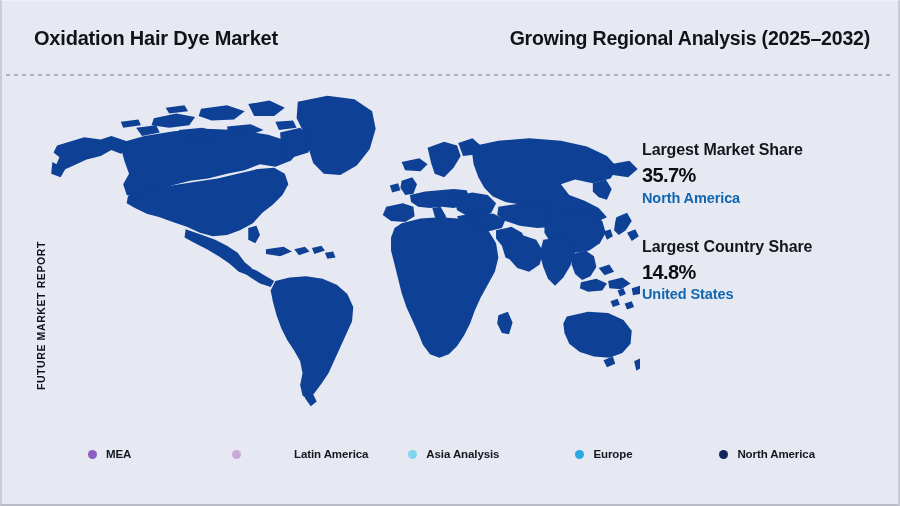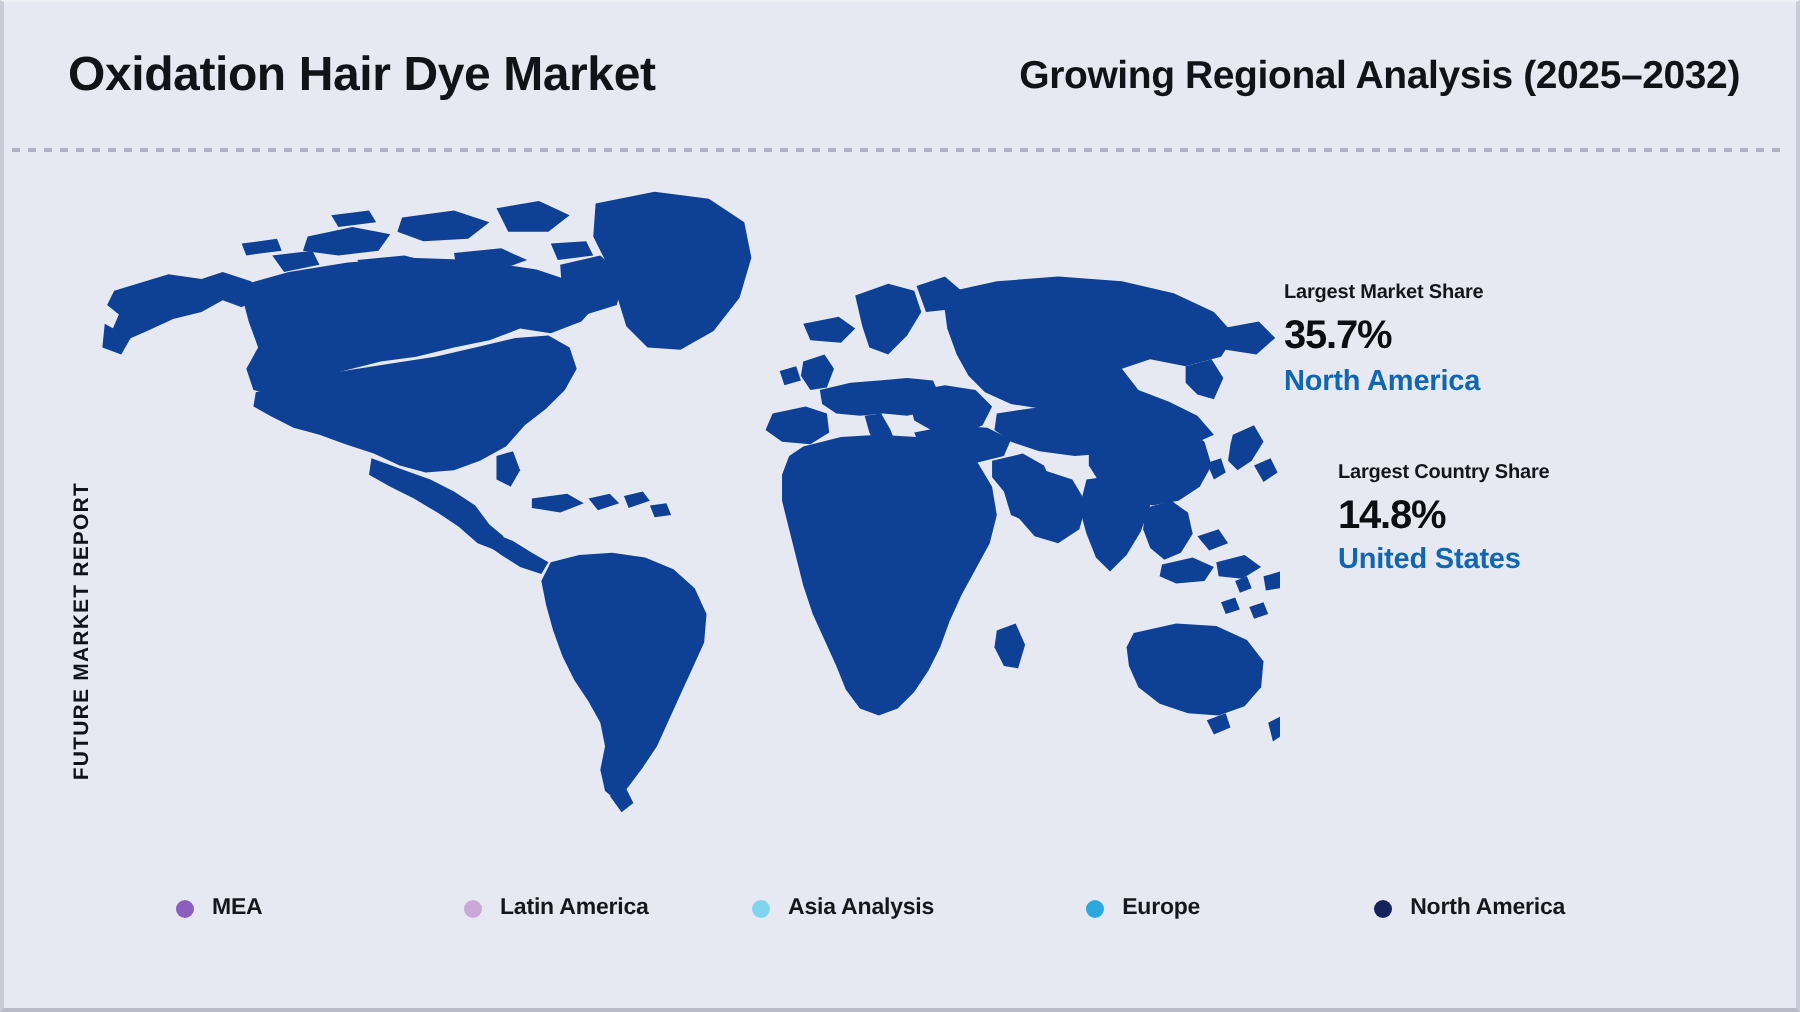--- a/index.html
+++ b/index.html
@@ -30,21 +30,21 @@
     top: 0;
     width: 100%;
     height: 74px;
     box-sizing: border-box;
     display: flex;
     align-items: center;
     justify-content: space-between;
     padding: 0 28px 0 32px;
   }
   .header-title {
-    font-size: 24px;
+    font-size: 20px;
     font-weight: bold;
     color: #111318;
     letter-spacing: -0.2px;
     white-space: nowrap;
   }
   .header-subtitle {
     font-size: 19.5px;
     font-weight: bold;
     color: #111318;
     letter-spacing: -0.2px;
@@ -90,23 +90,23 @@
   }
 
   
   .stats {
     position: absolute;
     left: 640px;
     top: 140px;
     width: 240px;
   }
   .stat-block { margin-bottom: 32px; }
-  .stat-block:last-child { margin-bottom: 0; margin-left: 27px; }
+  .stat-block:last-child { margin-bottom: 0; }
   .stat-label {
-    font-size: 10px;
+    font-size: 16px;
     font-weight: bold;
     color: #14161c;
     letter-spacing: -0.1px;
     margin-bottom: 6px;
   }
   .stat-value {
     font-size: 20px;
     font-weight: bold;
     color: #0c0e13;
     letter-spacing: -0.6px;
@@ -142,21 +142,21 @@
     flex: none;
   }
   .legend-label {
     font-size: 11.5px;
     font-weight: bold;
     color: #15171d;
     white-space: nowrap;
     letter-spacing: -0.1px;
   }
   .lg-w1 { min-width: 104px; }
-  .lg-w2 { min-width: 104px; }
+  .lg-w2 { min-width: 104px; gap: 44px; }
   .lg-w3 { min-width: 88px; }
   .lg-w4 { min-width: 104px; padding-left: 36px; }
 </style>
 </head>
 <body>
 
 <div class="infographic">
 
   <div class="header">
     <div class="header-title">Oxidation Hair Dye Market</div>

